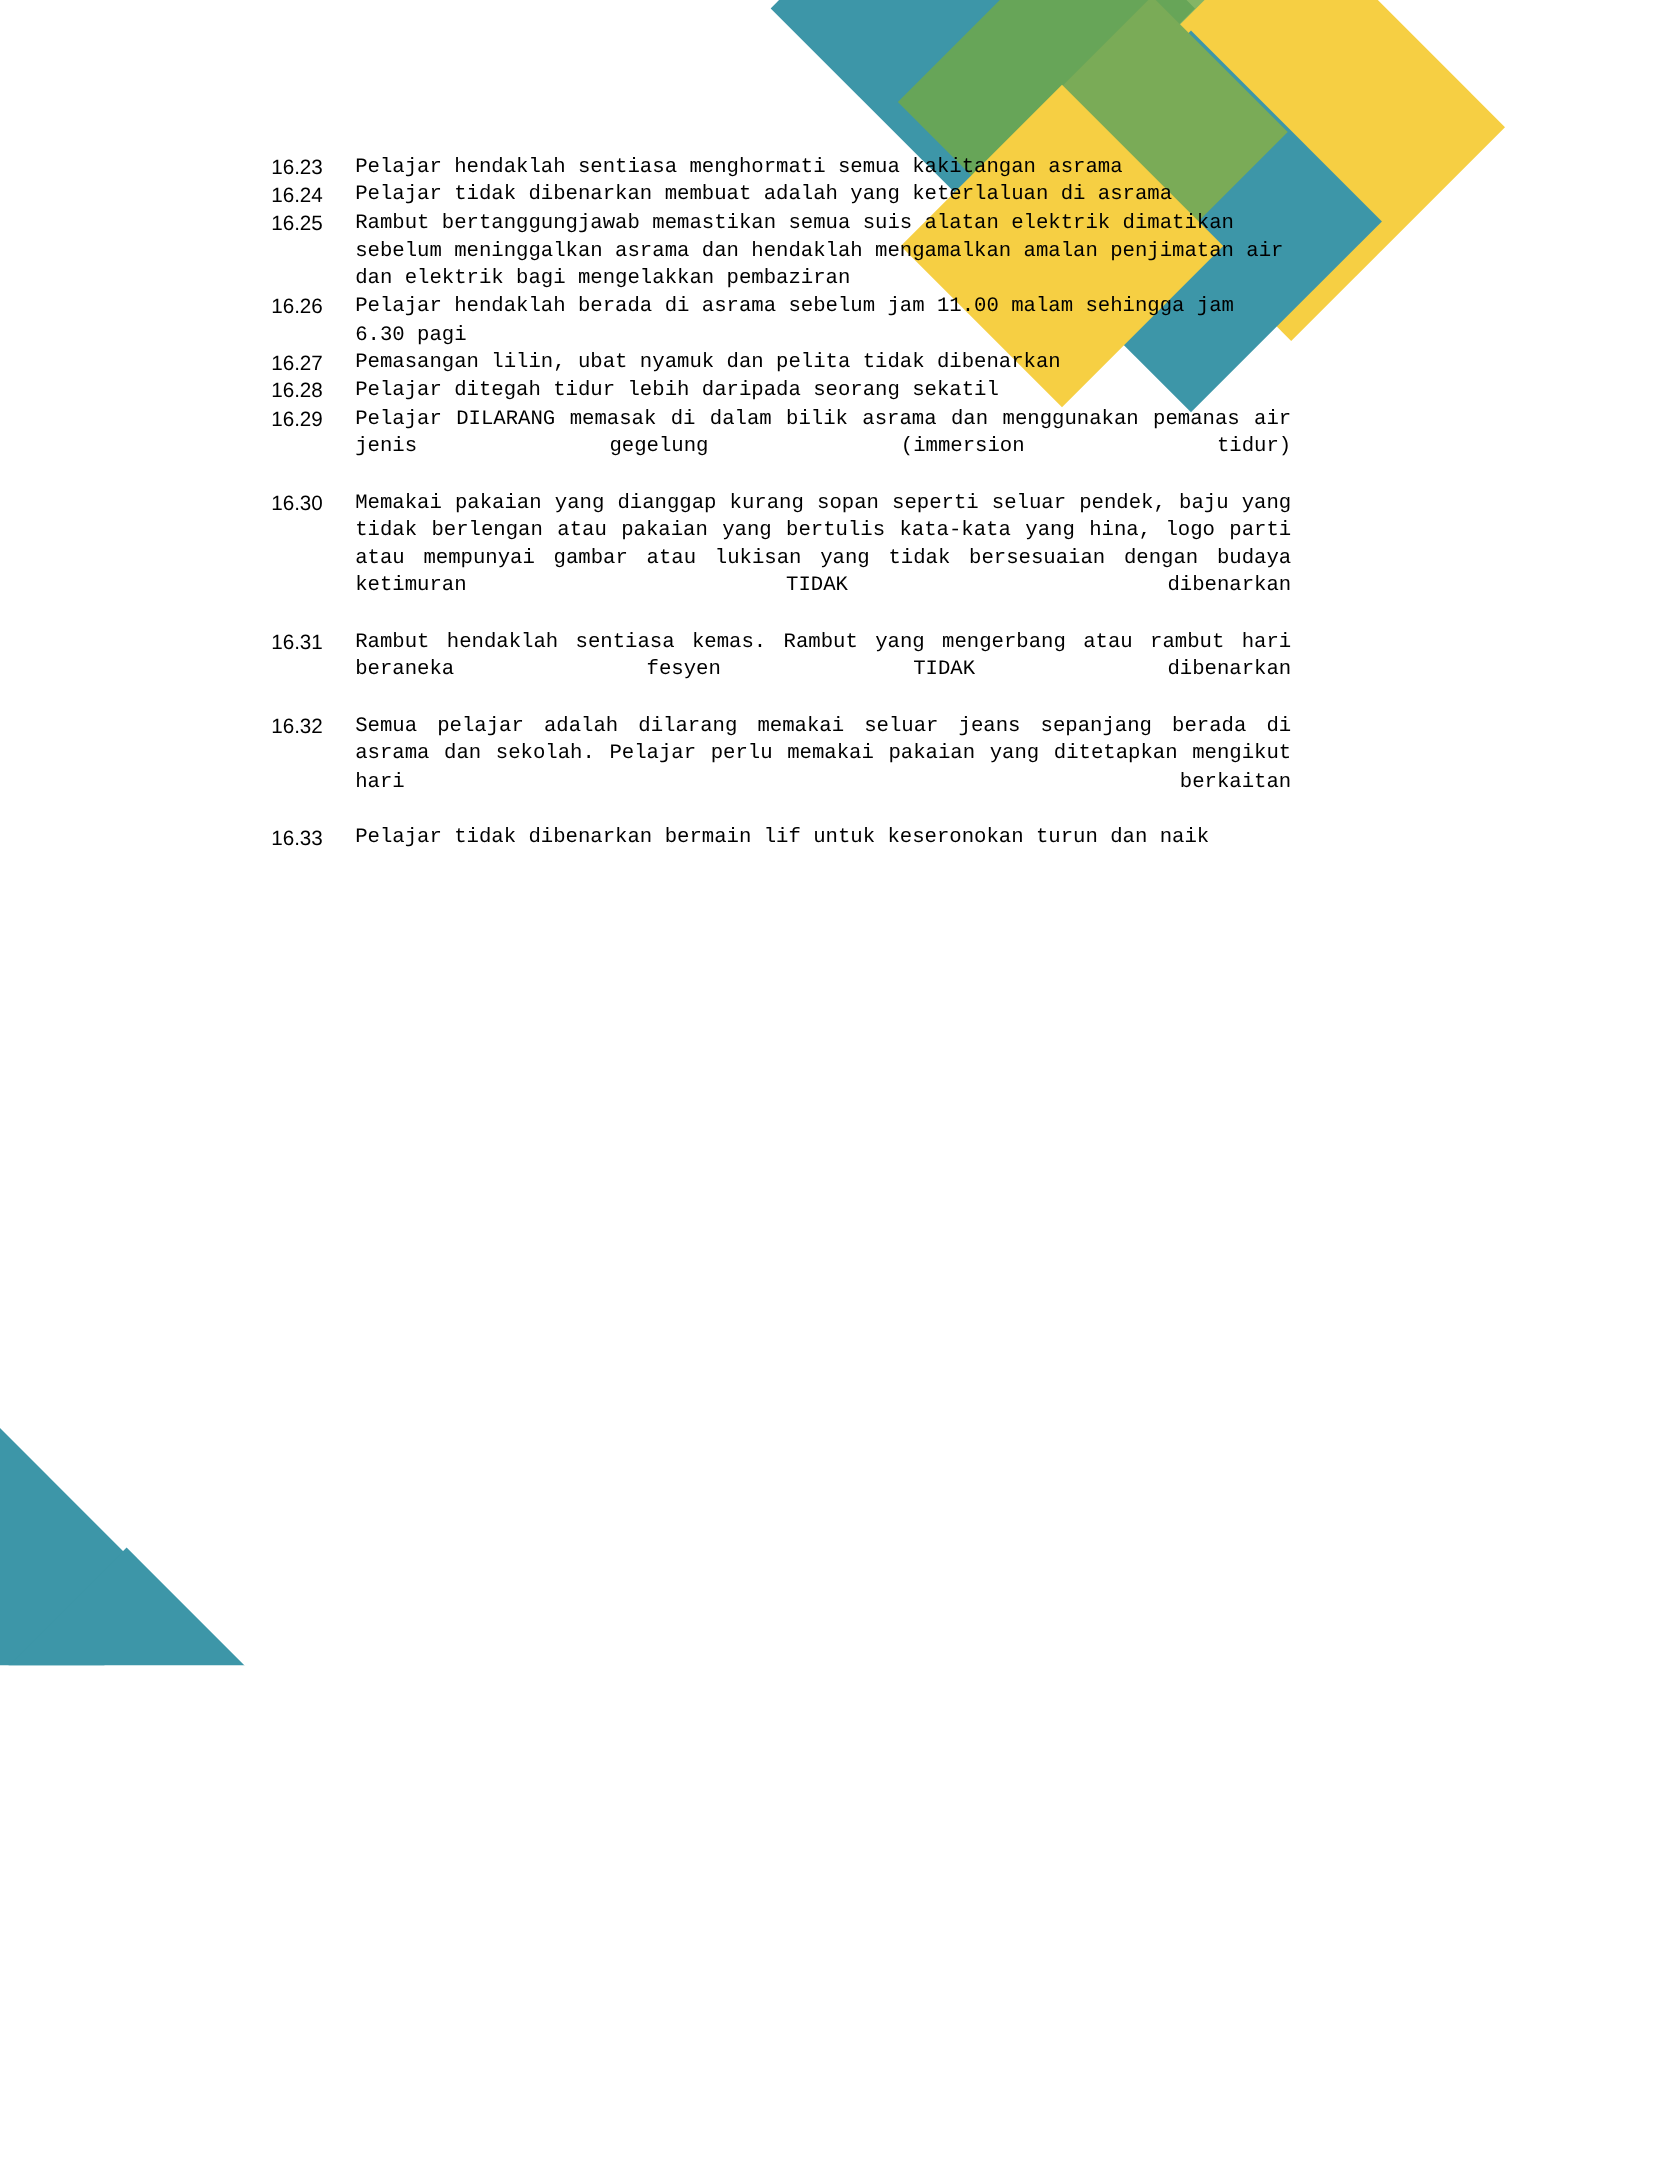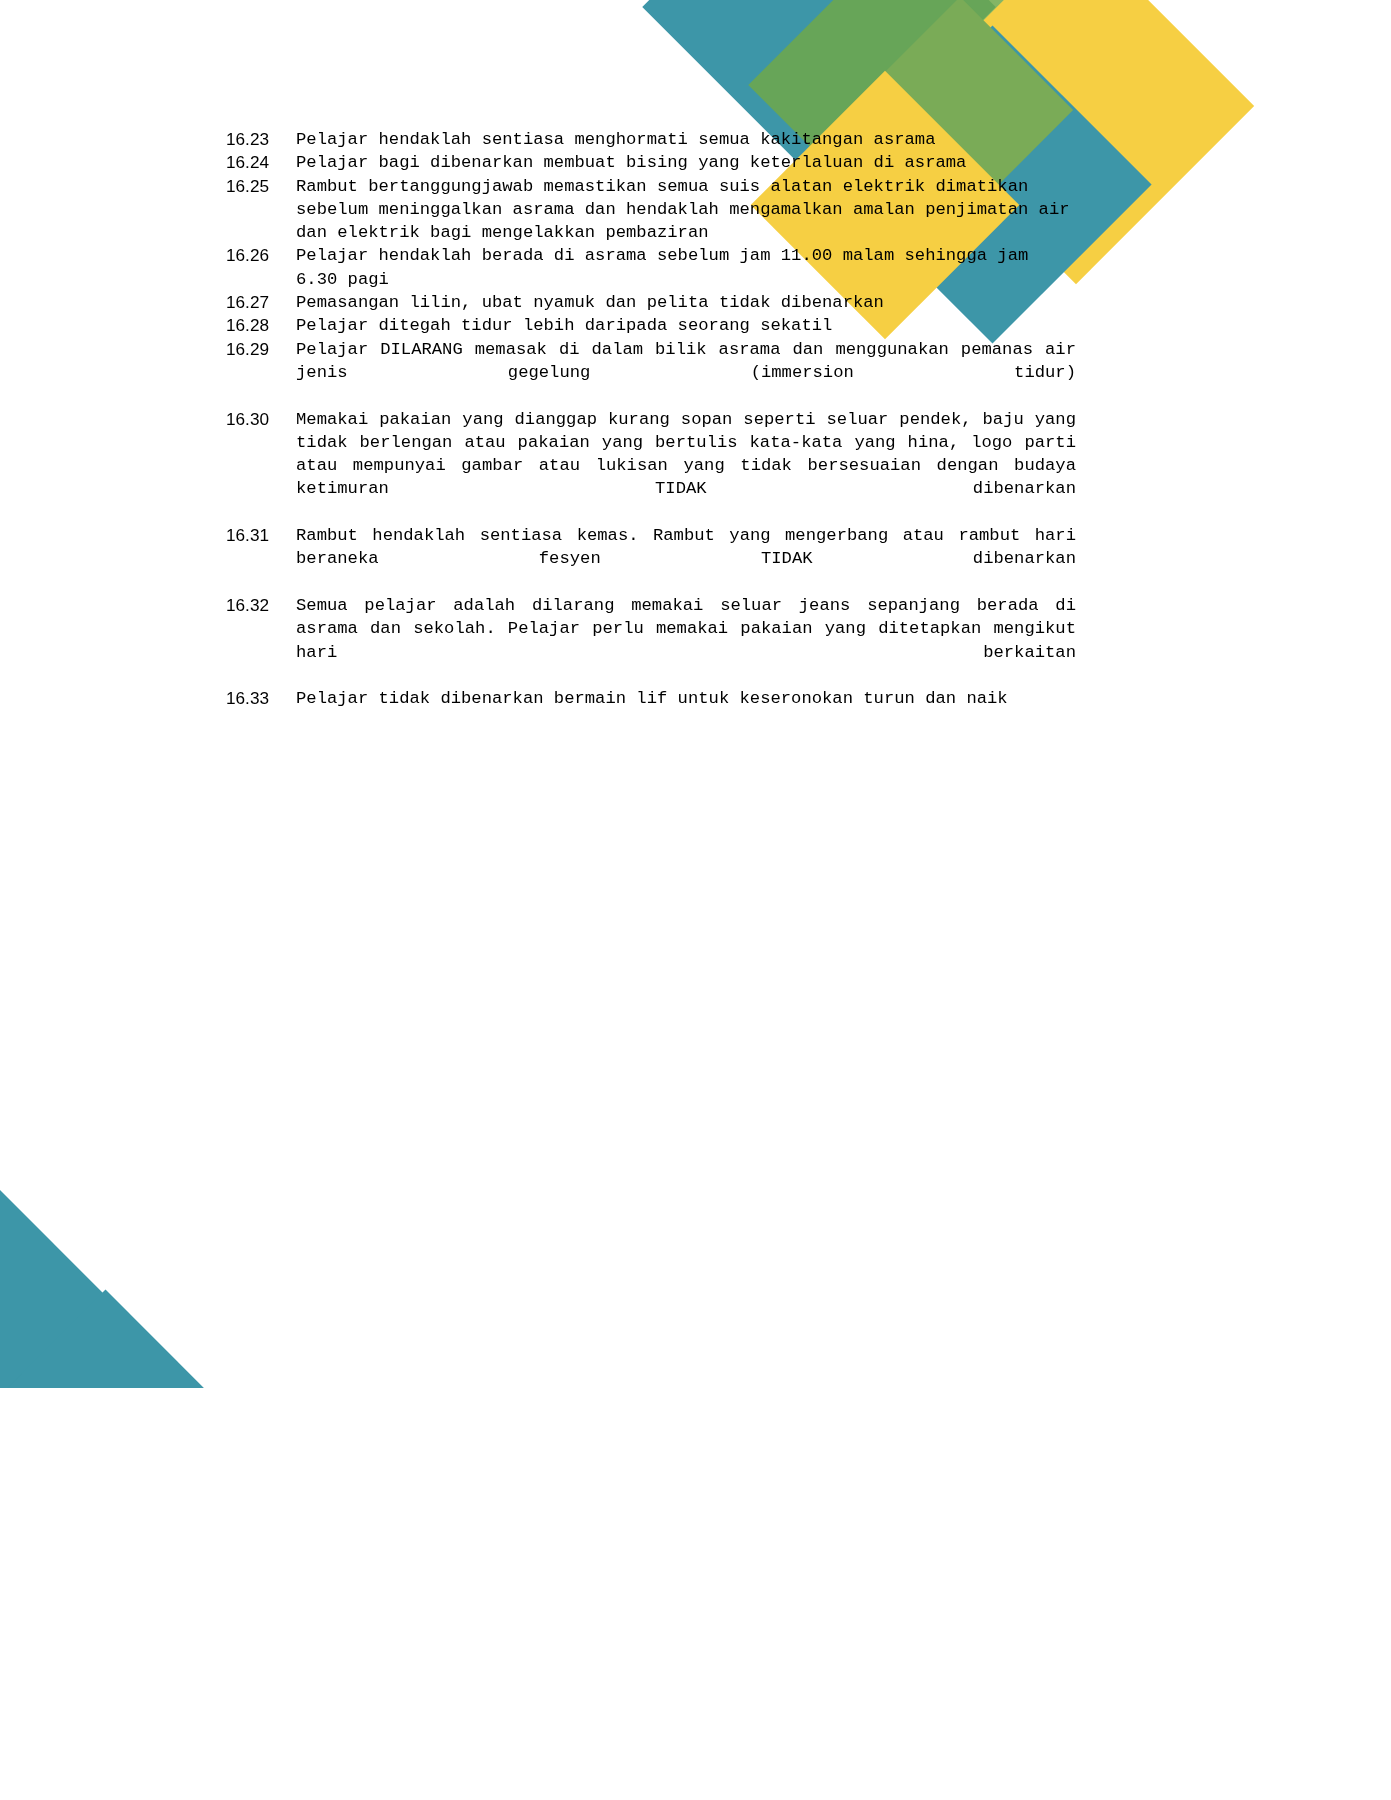--- a/index.html
+++ b/index.html
@@ -185,21 +185,21 @@
     <div class="diamond d-bl-yellow"></div>
   </div>
 
   <div class="content">
       <div class="clause">
         <div class="clause-num">16.23</div>
         <div class="clause-text">Pelajar hendaklah sentiasa menghormati semua kakitangan asrama</div>
       </div>
       <div class="clause">
         <div class="clause-num">16.24</div>
-        <div class="clause-text">Pelajar bagi dibenarkan membuat bising yang keterlaluan di asrama</div>
+        <div class="clause-text">Pelajar tidak dibenarkan membuat adalah yang keterlaluan di asrama</div>
       </div>
       <div class="clause">
         <div class="clause-num">16.25</div>
         <div class="clause-text">Rambut bertanggungjawab memastikan  semua suis alatan elektrik dimatikan sebelum meninggalkan asrama dan hendaklah mengamalkan amalan penjimatan air dan elektrik bagi mengelakkan pembaziran</div>
       </div>
       <div class="clause">
         <div class="clause-num">16.26</div>
         <div class="clause-text">Pelajar hendaklah berada di asrama sebelum jam 11.00 malam sehingga jam 6.30 pagi</div>
       </div>
       <div class="clause">

